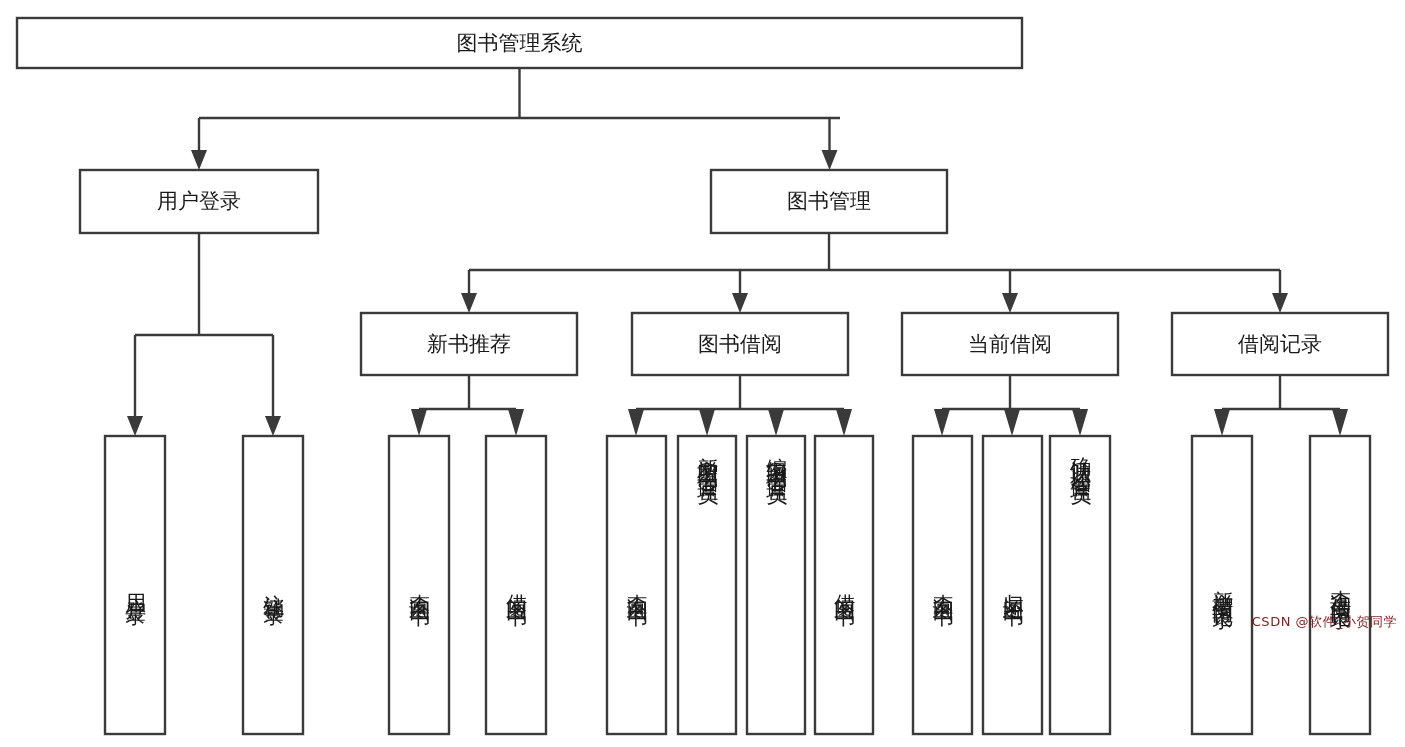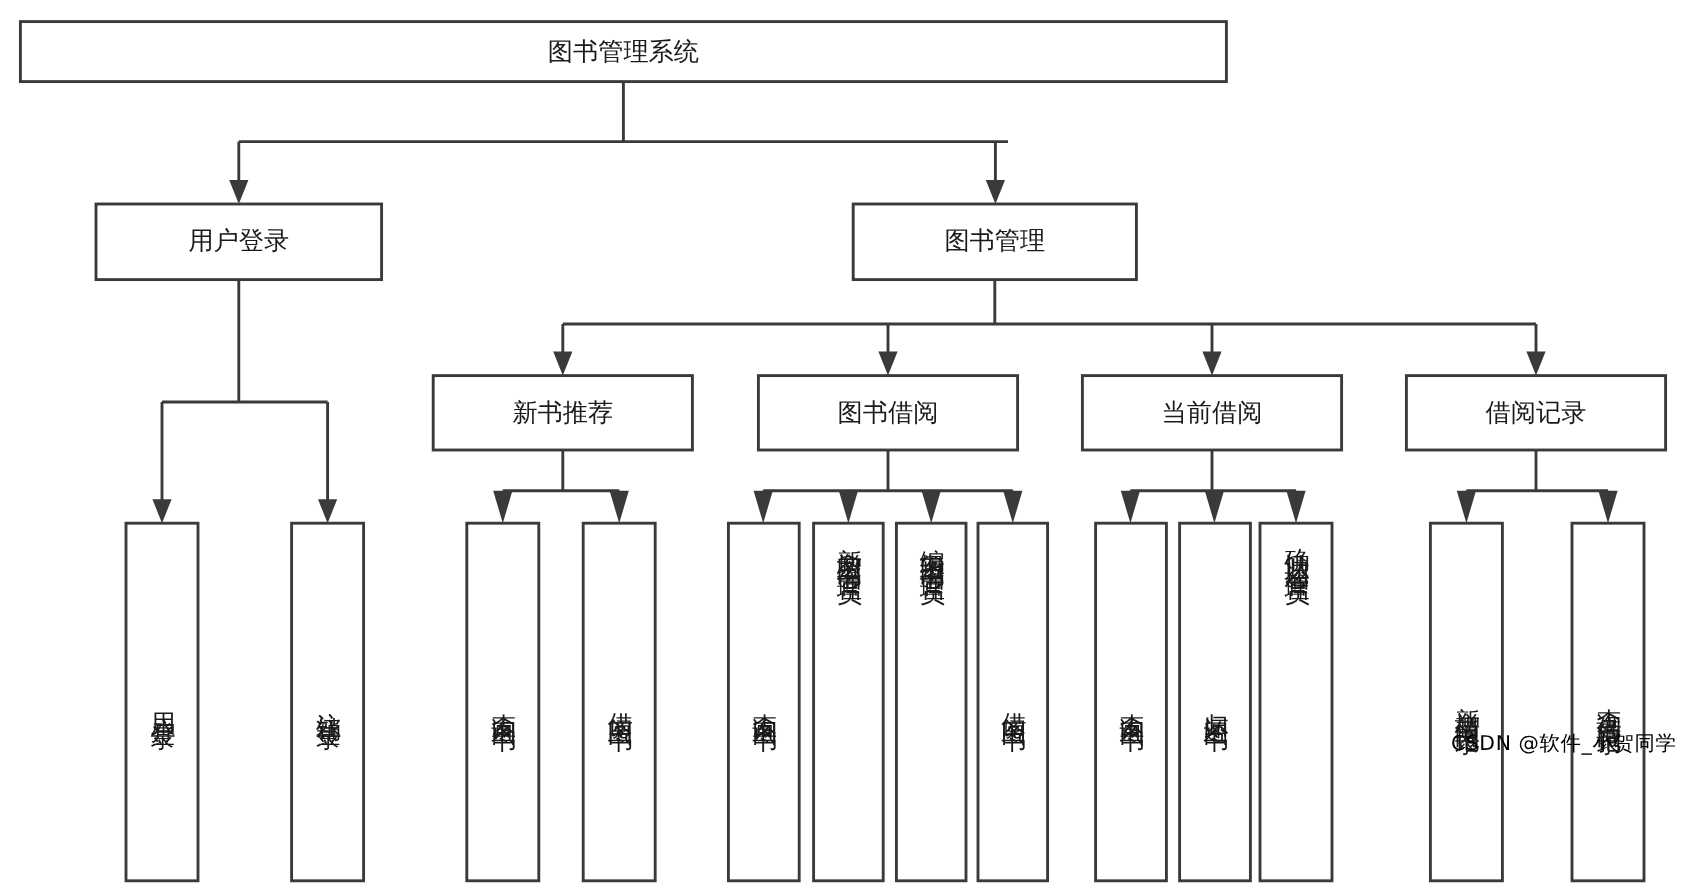--- a/index.html
+++ b/index.html
@@ -71,22 +71,22 @@
     letter-spacing: 4px;
     color: #1a1a1a;
     white-space: nowrap;
     text-align: center;
   }
   .watermark {
     position: absolute;
     right: 8px;
     bottom: 4px;
     font-family: "DejaVu Sans", "Liberation Sans", sans-serif;
-    font-size: 17px;
-    color: #000000;
+    font-size: 13px;
+    color: #7f1d1d;
     letter-spacing: 0.5px;
     white-space: nowrap;
     pointer-events: none;
   }
 </style>
 </head>
 <body>
 
 <div id="diagram-root">
 

